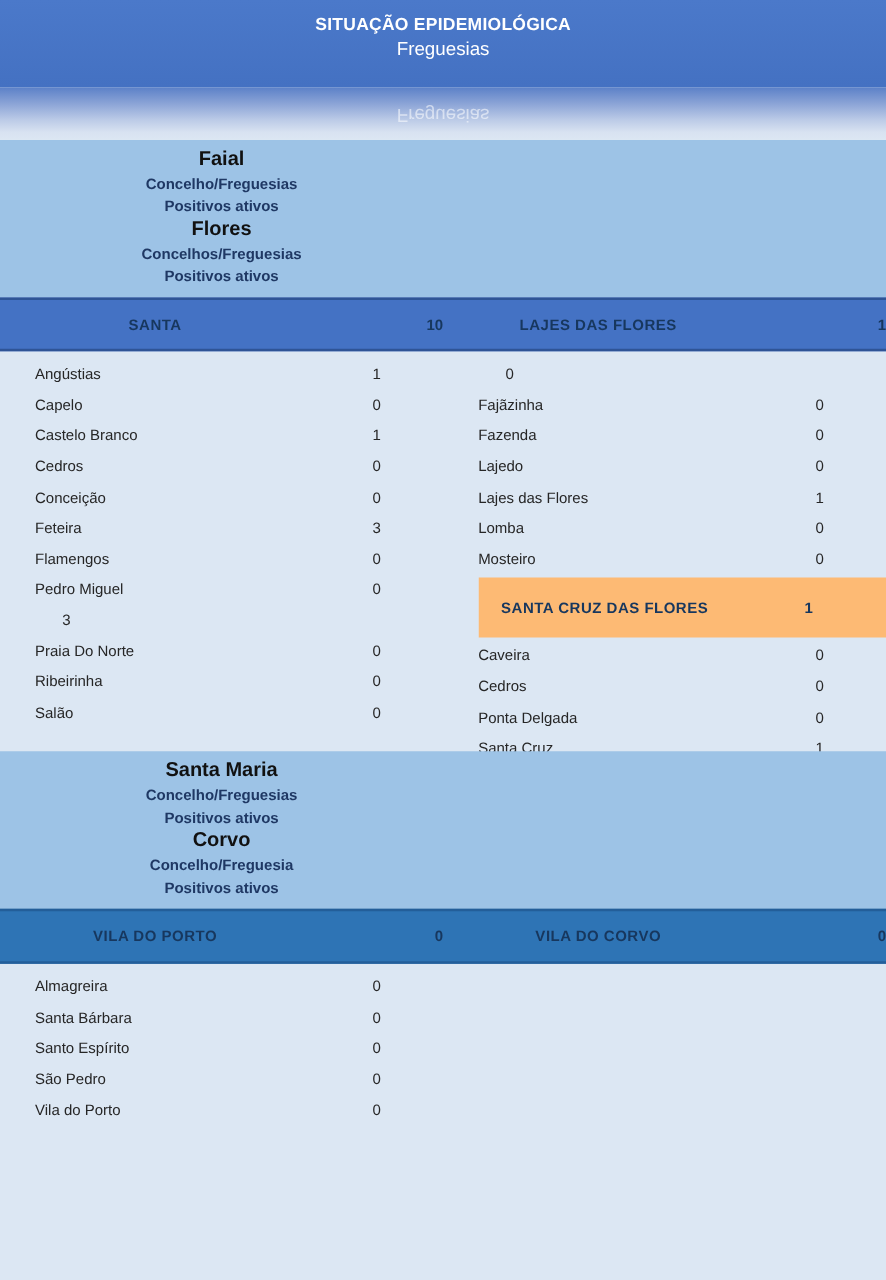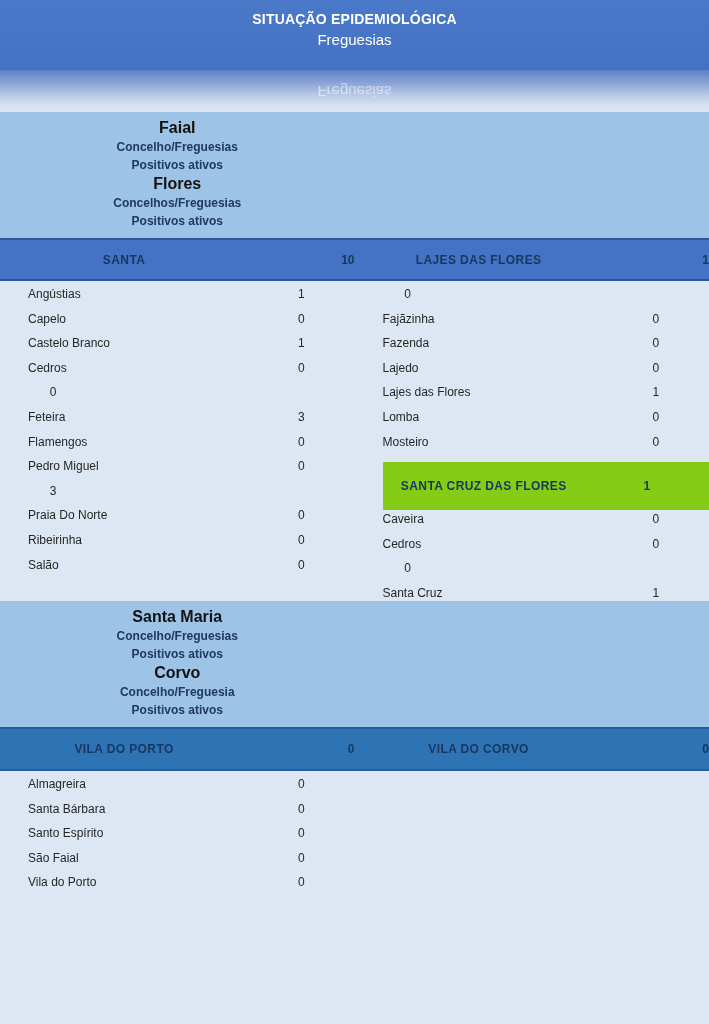--- a/index.html
+++ b/index.html
@@ -49,27 +49,27 @@
   .council-band.alt {
     background:#2e74b5;
     border-top:2px solid #235e99; border-bottom:2px solid #235e99; height:44px;
   }
   .half-band { width:50%; display:flex; align-items:center; }
   .band-name  { width:70%; text-align:center; font-size:12px; font-weight:600; color:#17375e; letter-spacing:.4px; }
   .band-value { width:30%; text-align:right; font-size:12px; font-weight:600; color:#17375e; }
 
   .lists { display:flex; }
   .list-col { width:50%; padding-top:6px; }
-  .prow { display:flex; height:24.6px; }
+  .prow { display:flex; align-items:center; height:24.6px; }
   .prow-name  { width:70%; padding-left:28px; font-size:12px; color:#262626; }
   .prow-value { width:30%; text-align:center;  font-size:12px; color:#262626; }
 
   .sub-band {
     margin-left:28px; margin-top:3px; height:48px;
-    background:#84cc16; display:flex; align-items:center;
+    background:#fdba74; display:flex; align-items:center;
   }
   .sub-band-name  { width:62%; text-align:center; font-size:12px; font-weight:600; color:#17375e; letter-spacing:.4px; }
   .sub-band-value { width:38%; text-align:center; font-size:12px; font-weight:600; color:#17375e; }
   .rows-after-sub { padding-top:2px; }
 </style>
 </head>
 <body>
 
 <div class="top-banner">
   <div class="main-title">SITUAÇÃO EPIDEMIOLÓGICA</div>
@@ -119,20 +119,21 @@
       </div>
       <div class="prow">
         <div class="prow-name">Castelo Branco</div>
         <div class="prow-value">1</div>
       </div>
       <div class="prow">
         <div class="prow-name">Cedros</div>
         <div class="prow-value">0</div>
       </div>
       <div class="prow">
+        <div class="prow-name">Conceição</div>
         <div class="prow-value">0</div>
       </div>
       <div class="prow">
         <div class="prow-name">Feteira</div>
         <div class="prow-value">3</div>
       </div>
       <div class="prow">
         <div class="prow-name">Flamengos</div>
         <div class="prow-value">0</div>
       </div>
@@ -194,20 +195,21 @@
       <div class="rows-after-sub">
         <div class="prow">
           <div class="prow-name">Caveira</div>
           <div class="prow-value">0</div>
         </div>
         <div class="prow">
           <div class="prow-name">Cedros</div>
           <div class="prow-value">0</div>
         </div>
         <div class="prow">
+          <div class="prow-name">Ponta Delgada</div>
           <div class="prow-value">0</div>
         </div>
         <div class="prow">
           <div class="prow-name">Santa Cruz</div>
           <div class="prow-value">1</div>
         </div>
       </div>
     </div>
 
   </div>
@@ -247,21 +249,21 @@
       </div>
       <div class="prow">
         <div class="prow-name">Santa Bárbara</div>
         <div class="prow-value">0</div>
       </div>
       <div class="prow">
         <div class="prow-name">Santo Espírito</div>
         <div class="prow-value">0</div>
       </div>
       <div class="prow">
-        <div class="prow-name">São Faial</div>
+        <div class="prow-name">São Pedro</div>
         <div class="prow-value">0</div>
       </div>
       <div class="prow">
         <div class="prow-name">Vila do Porto</div>
         <div class="prow-value">0</div>
       </div>
     </div>
     <div class="list-col"></div>
   </div>
 

